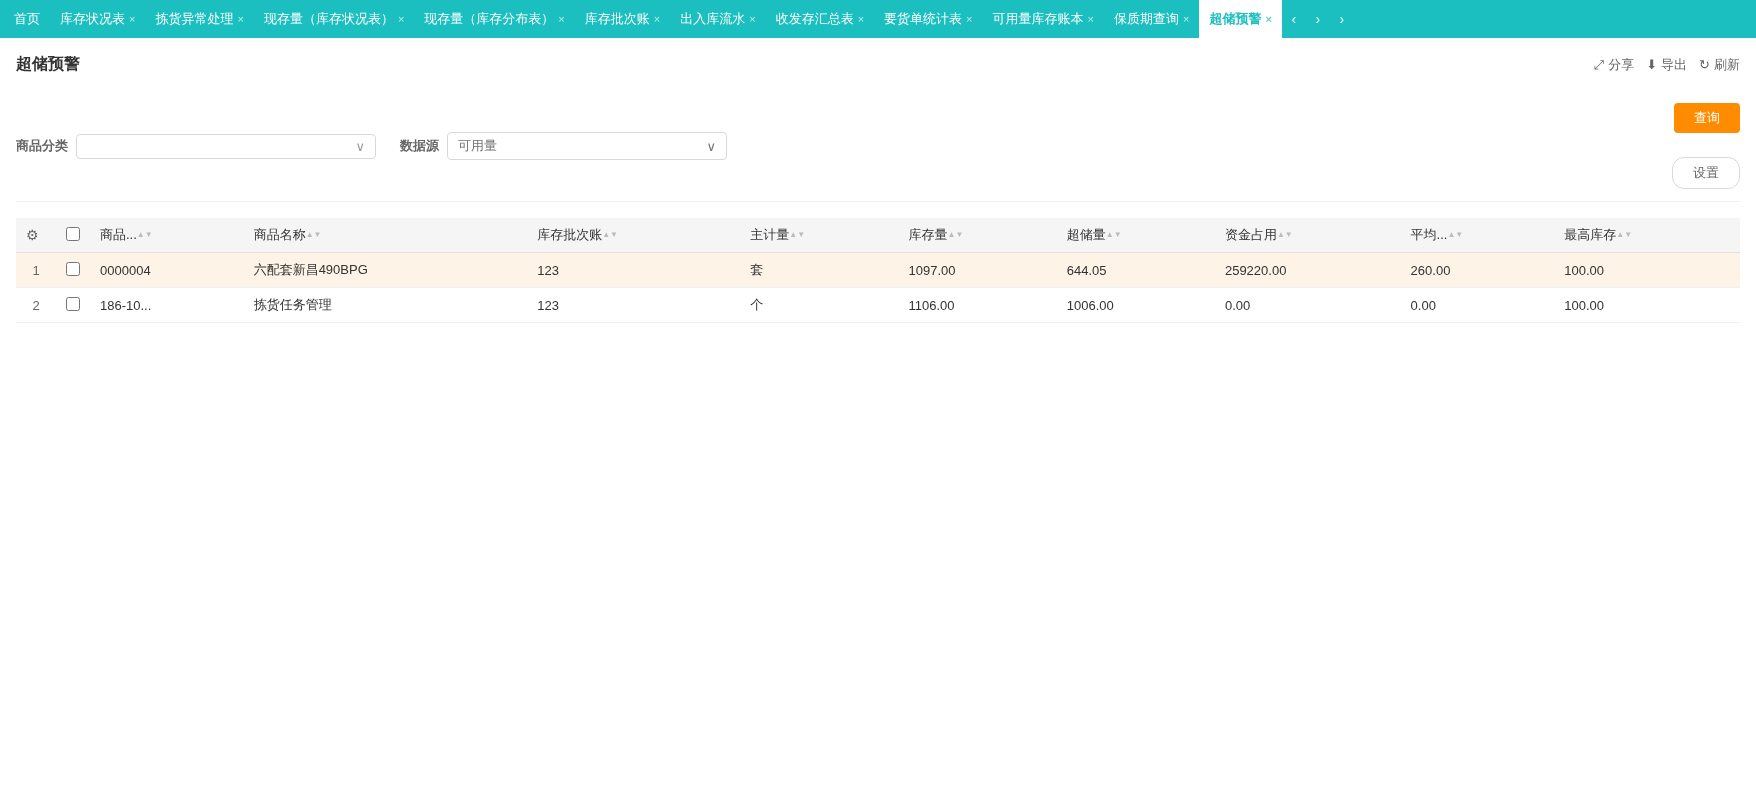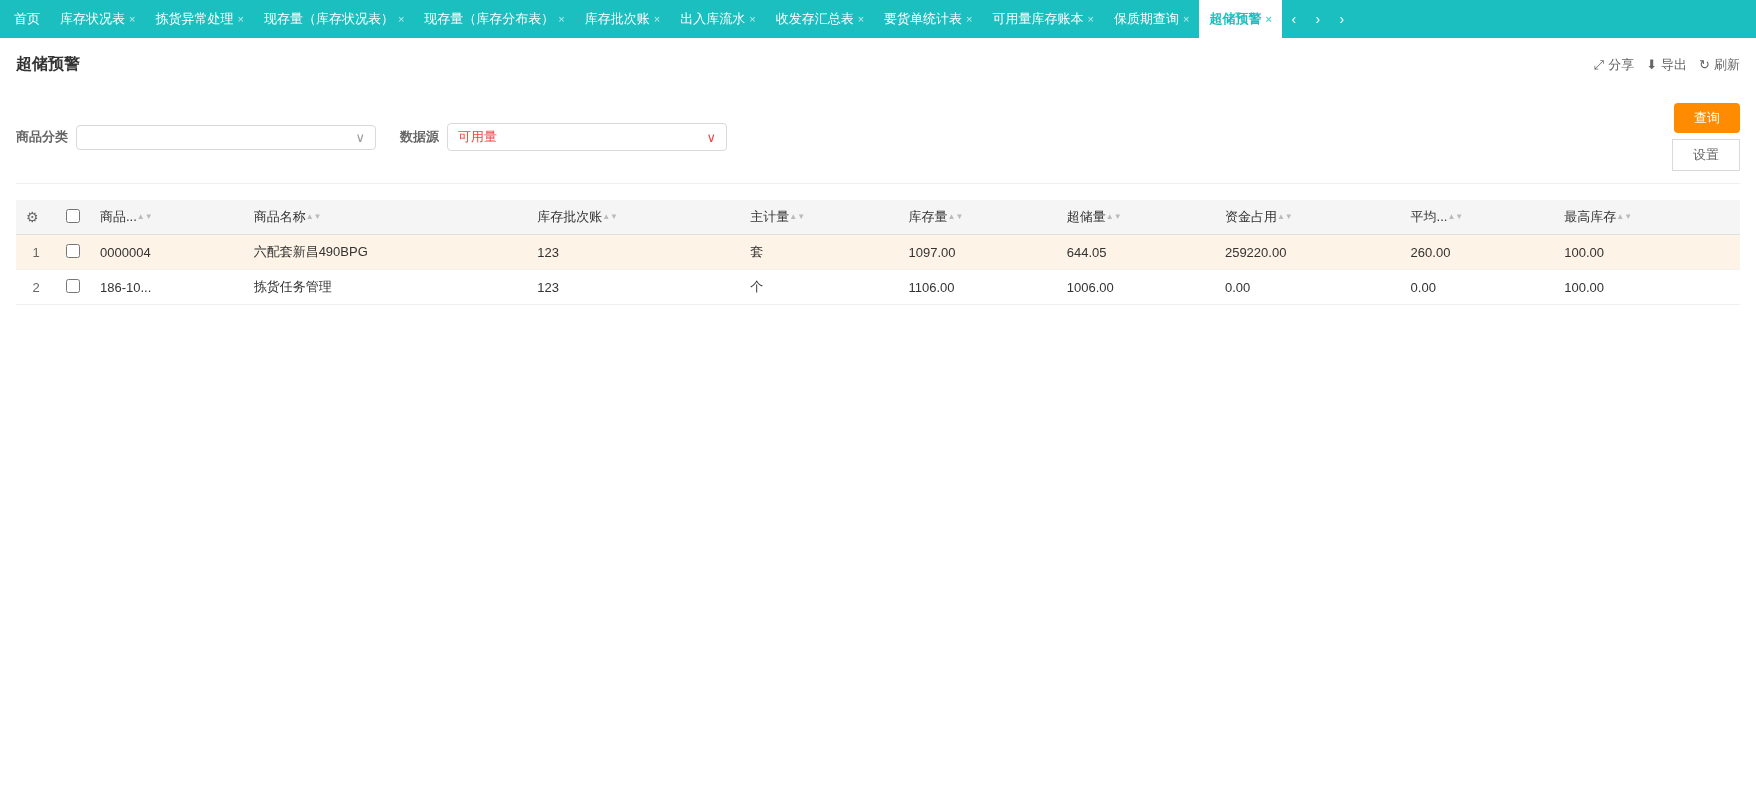--- a/index.html
+++ b/index.html
@@ -117,37 +117,37 @@
       display: inline-flex;
       align-items: center;
       border: 1px solid #d9d9d9;
       border-radius: 4px;
       padding: 4px 10px;
       min-width: 280px;
       background: #fff;
       cursor: pointer;
       justify-content: space-between;
       font-size: 13px;
-      color: #ef4444;
+      color: #737373;
     }
 
     .btn-query {
       background: #ff8c00;
       color: #fff;
       border: none;
       border-radius: 4px;
       padding: 6px 20px;
       font-size: 13px;
       cursor: pointer;
     }
     .btn-settings {
       background: #fff;
       color: #666;
       border: 1px solid #d9d9d9;
-      border-radius: 0;
+      border-radius: 12px;
       padding: 6px 20px;
       font-size: 13px;
       cursor: pointer;
     }
 
     
     .table-wrapper {
       width: 100%;
       overflow-x: auto;
     }
@@ -295,21 +295,21 @@
       </div>
     </div>
     <div class="filter-item">
       <span class="filter-label">数据源</span>
       <div class="filter-select-sm">
         <span>可用量</span>
         <span class="arrow">∨</span>
       </div>
     </div>
     <div style="flex:1"></div>
-    <div style="display:flex; flex-direction:column; gap:6px; align-items:flex-end;">
+    <div style="display:flex; flex-direction:column; gap:24px; align-items:flex-end;">
       <button class="btn-query">查询</button>
       <button class="btn-settings">设置</button>
     </div>
   </div>
 
   <div class="table-wrapper">
     <table>
       <thead>
         <tr>
           <th style="width:40px;">

